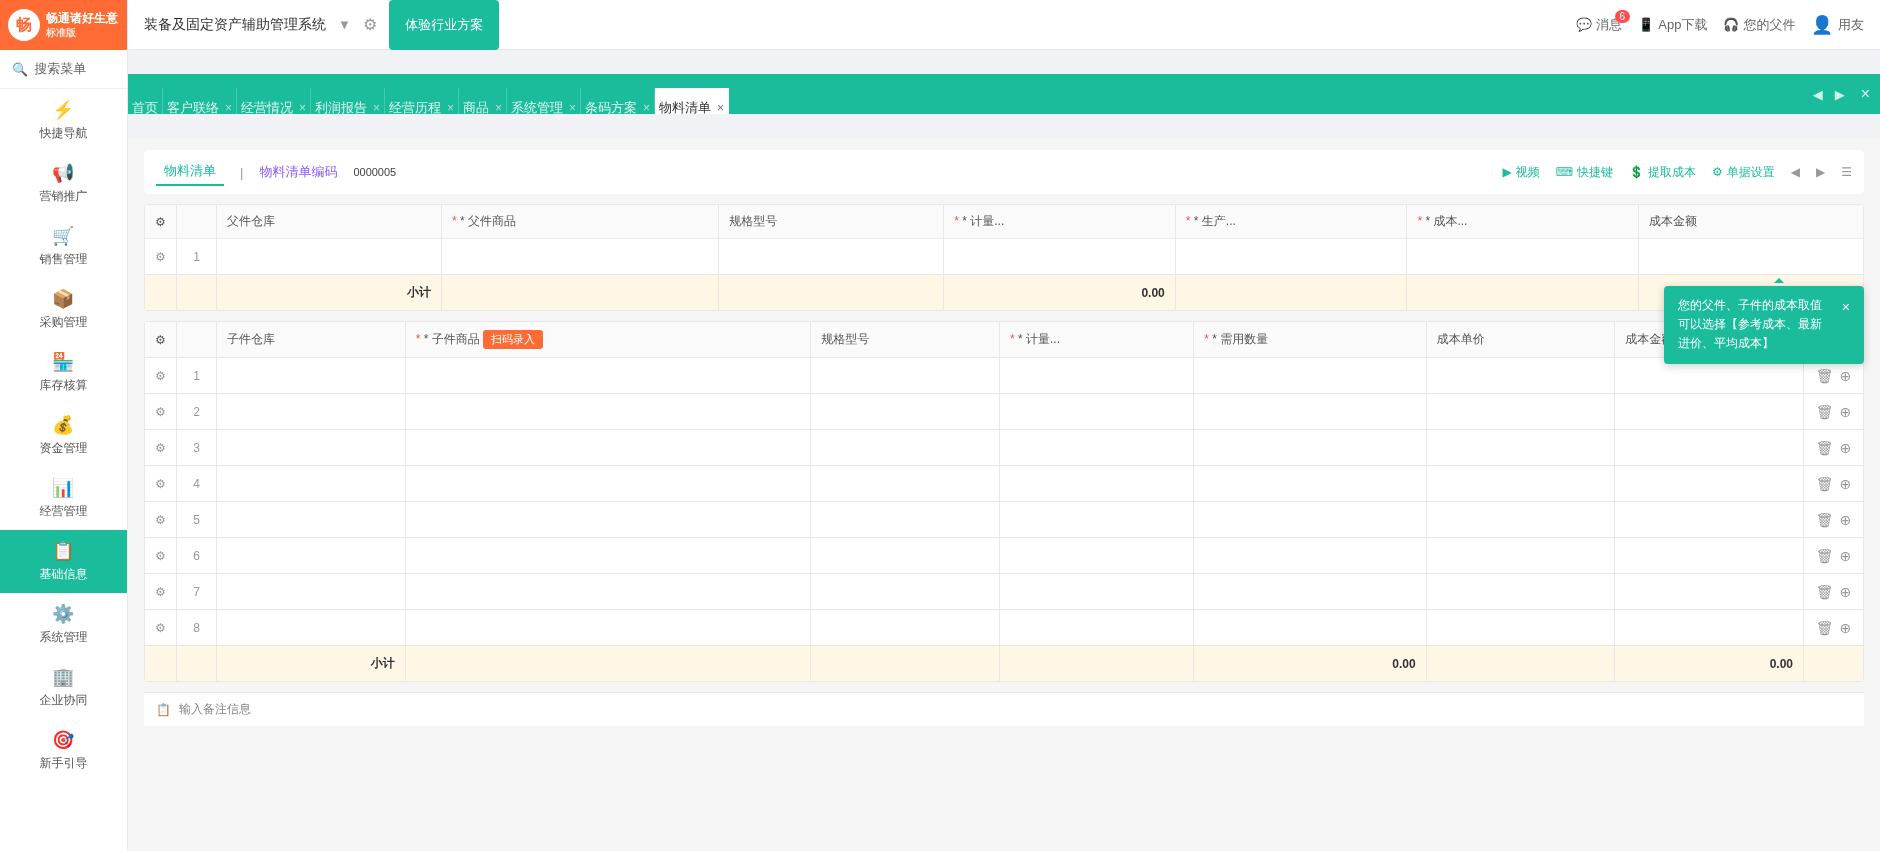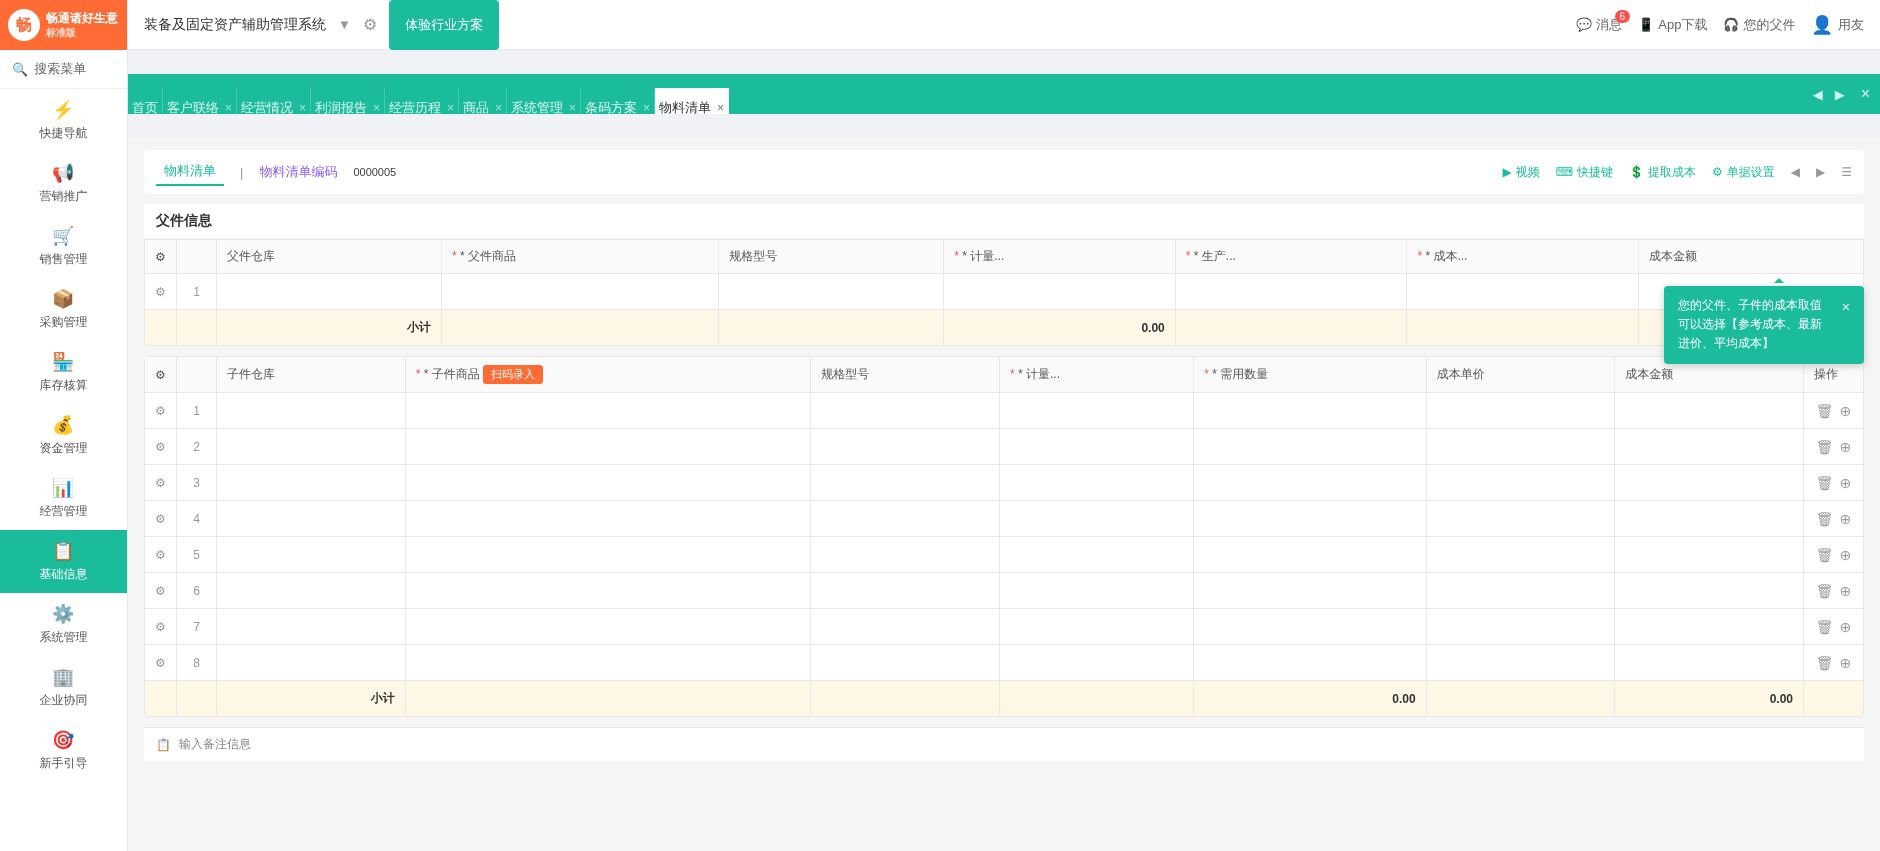--- a/index.html
+++ b/index.html
@@ -228,21 +228,20 @@
           <span>⚙</span>
           <span>单据设置</span>
         </span>
         <span style="cursor:pointer; color:#999;">◀</span>
         <span style="cursor:pointer; color:#999;">▶</span>
         <span style="cursor:pointer; color:#999;">☰</span>
       </div>
     </div>
 
     <div class="section">
-      <div class="section-title">父件信息</div>
       <div class="table-wrap">
         <table>
           <thead>
             <tr>
               <th class="col-settings">⚙</th>
               <th style="width:40px;"></th>
               <th>父件仓库</th>
               <th><span class="required">*</span> <span>* 父件商品</span></th>
               <th>规格型号</th>
               <th><span class="required">*</span> <span>* 计量...</span></th>

